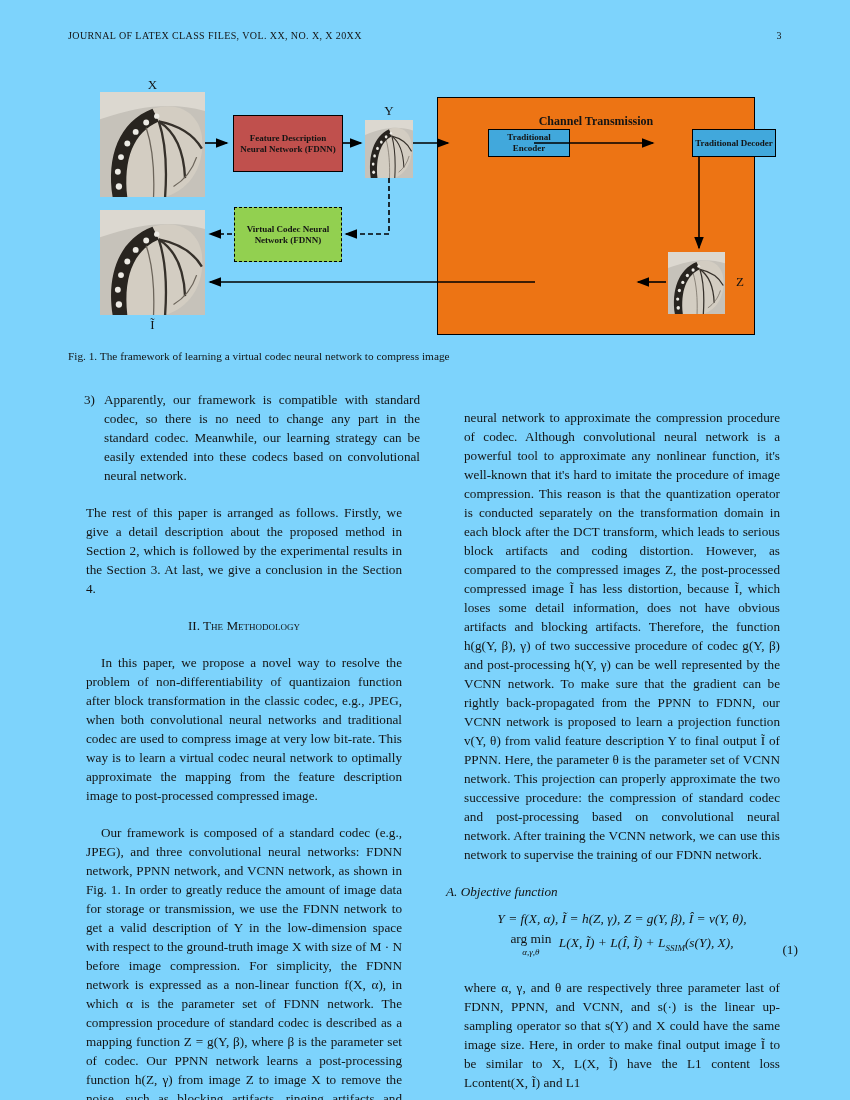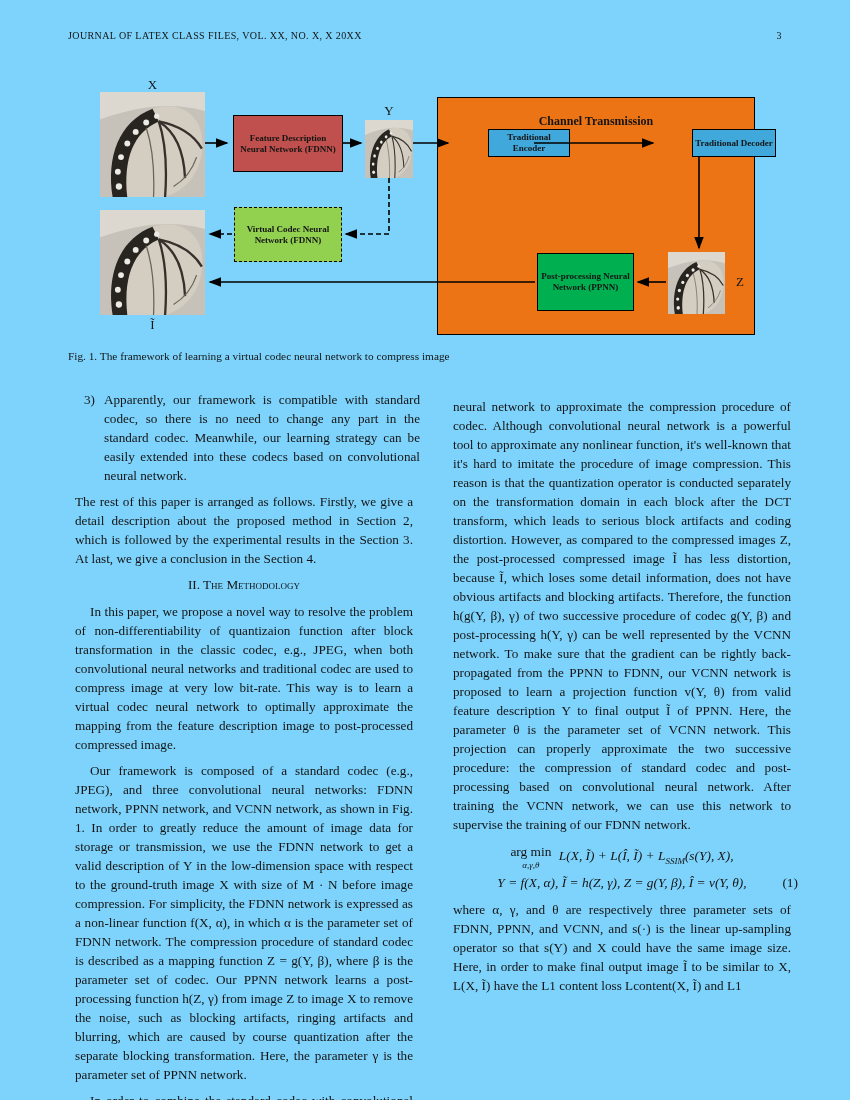--- a/index.html
+++ b/index.html
@@ -22,21 +22,21 @@
   .codec{background:#41a8dc;}
   .orange{position:absolute;left:337px;top:21px;width:318px;height:238px;
           background:#ed7414;border:1.6px solid #000;box-sizing:border-box;}
   .channel{position:absolute;left:428px;top:38px;width:136px;text-align:center;
            font-weight:bold;font-size:12px;}
   .arrows{position:absolute;left:0;top:0;width:656px;height:268px;pointer-events:none;}
   .caption{position:absolute;left:68px;top:350px;width:714px;font-size:11.3px;}
   
   .columns{position:absolute;left:68px;top:390px;width:730px;display:flex;gap:26px;}
   .col{width:352px;font-size:13.2px;line-height:1.44;text-align:justify;}
-  .para{margin:7px;text-indent:15px;}
+  .para{margin:18px;text-indent:15px;}
   .para.flush{text-indent:0;}
   .list-item{display:flex;margin:0 0 0 16px;}
   .list-item .num{flex:none;width:20px;}
   .list-item .txt{flex:1;text-align:justify;}
   .sec-head{margin:2px 0 8px 0;text-align:center;font-size:13.2px;
             font-variant:small-caps;font-weight:normal;text-indent:0;}
   .subsec-head{margin:11px 0 7px 0;font-style:italic;font-size:13.2px;
                font-weight:normal;text-indent:0;}
   .equation{position:relative;margin:8px 0 6px 0;text-align:center;
             font-style:italic;font-size:13.4px;line-height:1.5;}
@@ -116,21 +116,20 @@
           <use href="#bfly"></use>
         </svg>
       </div>
     <div class="figlabel" style="left:0;top:241px;width:105px;">Ĩ</div>
 
     <div class="nnbox fdnn" style="left:133px;top:39px;width:110px;height:57px;">Feature Description Neural Network (FDNN)</div>
     <div class="nnbox vcnn" style="left:134px;top:131px;width:108px;height:55px;">Virtual Codec Neural Network (FDNN)</div>
     <div class="nnbox codec" style="left:352px;top:53px;width:82px;height:28px;margin-left:36px;">Traditional Encoder</div>
     <div class="nnbox codec" style="left:557px;top:53px;width:84px;height:28px;margin-left:35px;">Traditional Decoder</div>
     <div class="channel">Channel Transmission</div>
-    <div class="nnbox ppnn" style="left:437px;top:177px;width:97px;height:58px;">Post-processing Neural Network (PPNN)</div>
 
     <svg class="arrows" viewBox="0 0 656 268">
       <defs>
         <marker id="ah" markerWidth="9" markerHeight="8" refX="7" refY="3" orient="auto">
           <path d="M0,0 L8,3 L0,6 Z" fill="#000"></path>
         </marker>
       </defs>
       <g stroke="#000" stroke-width="1.6" fill="none">
         <path d="M105,67 L127,67" marker-end="url(#ah)"></path>
         <path d="M243,67 L261,67" marker-end="url(#ah)"></path>
@@ -158,31 +157,32 @@
       </div>
       <p class="para flush">The rest of this paper is arranged as follows. Firstly, we give a detail description about the proposed method in Section 2, which is followed by the experimental results in the Section 3. At last, we give a conclusion in the Section 4.</p>
       <h2 class="sec-head">II. The Methodology</h2>
       <p class="para">In this paper, we propose a novel way to resolve the problem of non-differentiability of quantizaion function after block transformation in the classic codec, e.g., JPEG, when both convolutional neural networks and traditional codec are used to compress image at very low bit-rate. This way is to learn a virtual codec neural network to optimally approximate the mapping from the feature description image to post-processed compressed image.</p>
       <p class="para">Our framework is composed of a standard codec (e.g., JPEG), and three convolutional neural networks: FDNN network, PPNN network, and VCNN network, as shown in Fig. 1. In order to greatly reduce the amount of image data for storage or transmission, we use the FDNN network to get a valid description of Y in the low-dimension space with respect to the ground-truth image X with size of M · N before image compression. For simplicity, the FDNN network is expressed as a non-linear function f(X, α), in which α is the parameter set of FDNN network. The compression procedure of standard codec is described as a mapping function Z = g(Y, β), where β is the parameter set of codec. Our PPNN network learns a post-processing function h(Z, γ) from image Z to image X to remove the noise, such as blocking artifacts, ringing artifacts and blurring, which are caused by course quantization after the separate blocking transformation. Here, the parameter γ is the parameter set of PPNN network.</p>
       <p class="para">In order to combine the standard codec with convolutional neural network for compression, the direct way is to learn a</p>
     </div>
 
     <div class="col">
       <p class="para flush">neural network to approximate the compression procedure of codec. Although convolutional neural network is a powerful tool to approximate any nonlinear function, it's well-known that it's hard to imitate the procedure of image compression. This reason is that the quantization operator is conducted separately on the transformation domain in each block after the DCT transform, which leads to serious block artifacts and coding distortion. However, as compared to the compressed images Z, the post-processed compressed image Ĩ has less distortion, because Ĩ, which loses some detail information, does not have obvious artifacts and blocking artifacts. Therefore, the function h(g(Y, β), γ) of two successive procedure of codec g(Y, β) and post-processing h(Y, γ) can be well represented by the VCNN network. To make sure that the gradient can be rightly back-propagated from the PPNN to FDNN, our VCNN network is proposed to learn a projection function v(Y, θ) from valid feature description Y to final output Ĩ of PPNN. Here, the parameter θ is the parameter set of VCNN network. This projection can properly approximate the two successive procedure: the compression of standard codec and post-processing based on convolutional neural network. After training the VCNN network, we can use this network to supervise the training of our FDNN network.</p>
+      <h3 class="subsec-head">A. Objective function</h3>
 
       <div class="equation">
+        <span class="eq-line">Y = f(X, α), Ĩ = h(Z, γ), Z = g(Y, β), Î = v(Y, θ),</span>
         <span class="eq-line">
           <span class="argmin">
             <span>arg min</span>
             <span class="under">α,γ,θ</span>
           </span>
           <span>L(X, Ĩ) + L(Î, Ĩ) + L</span><sub>SSIM</sub><span>(s(Y), X),</span>
         </span>
-        <span class="eq-line">Y = f(X, α), Ĩ = h(Z, γ), Z = g(Y, β), Î = v(Y, θ),</span>
         <span class="eq-num">(1)</span>
       </div>
 
-      <p class="para flush">where α, γ, and θ are respectively three parameter sets of FDNN, PPNN, and VCNN, and s(·) is the linear up-sampling operator so that s(Y) and X could have the same image size. Here, in order to make final output image Ĩ to be similar to X, L(X, Ĩ) have the L1 content loss Lcontent(X, Ĩ) and L1</p>
+      <p class="para flush">where α, γ, and θ are respectively three parameter last of FDNN, PPNN, and VCNN, and s(·) is the linear up-sampling operator so that s(Y) and X could have the same image size. Here, in order to make final output image Ĩ to be similar to X, L(X, Ĩ) have the L1 content loss Lcontent(X, Ĩ) and L1</p>
     </div>
 
   </div>
 
 </div>
 
 </body></html>

